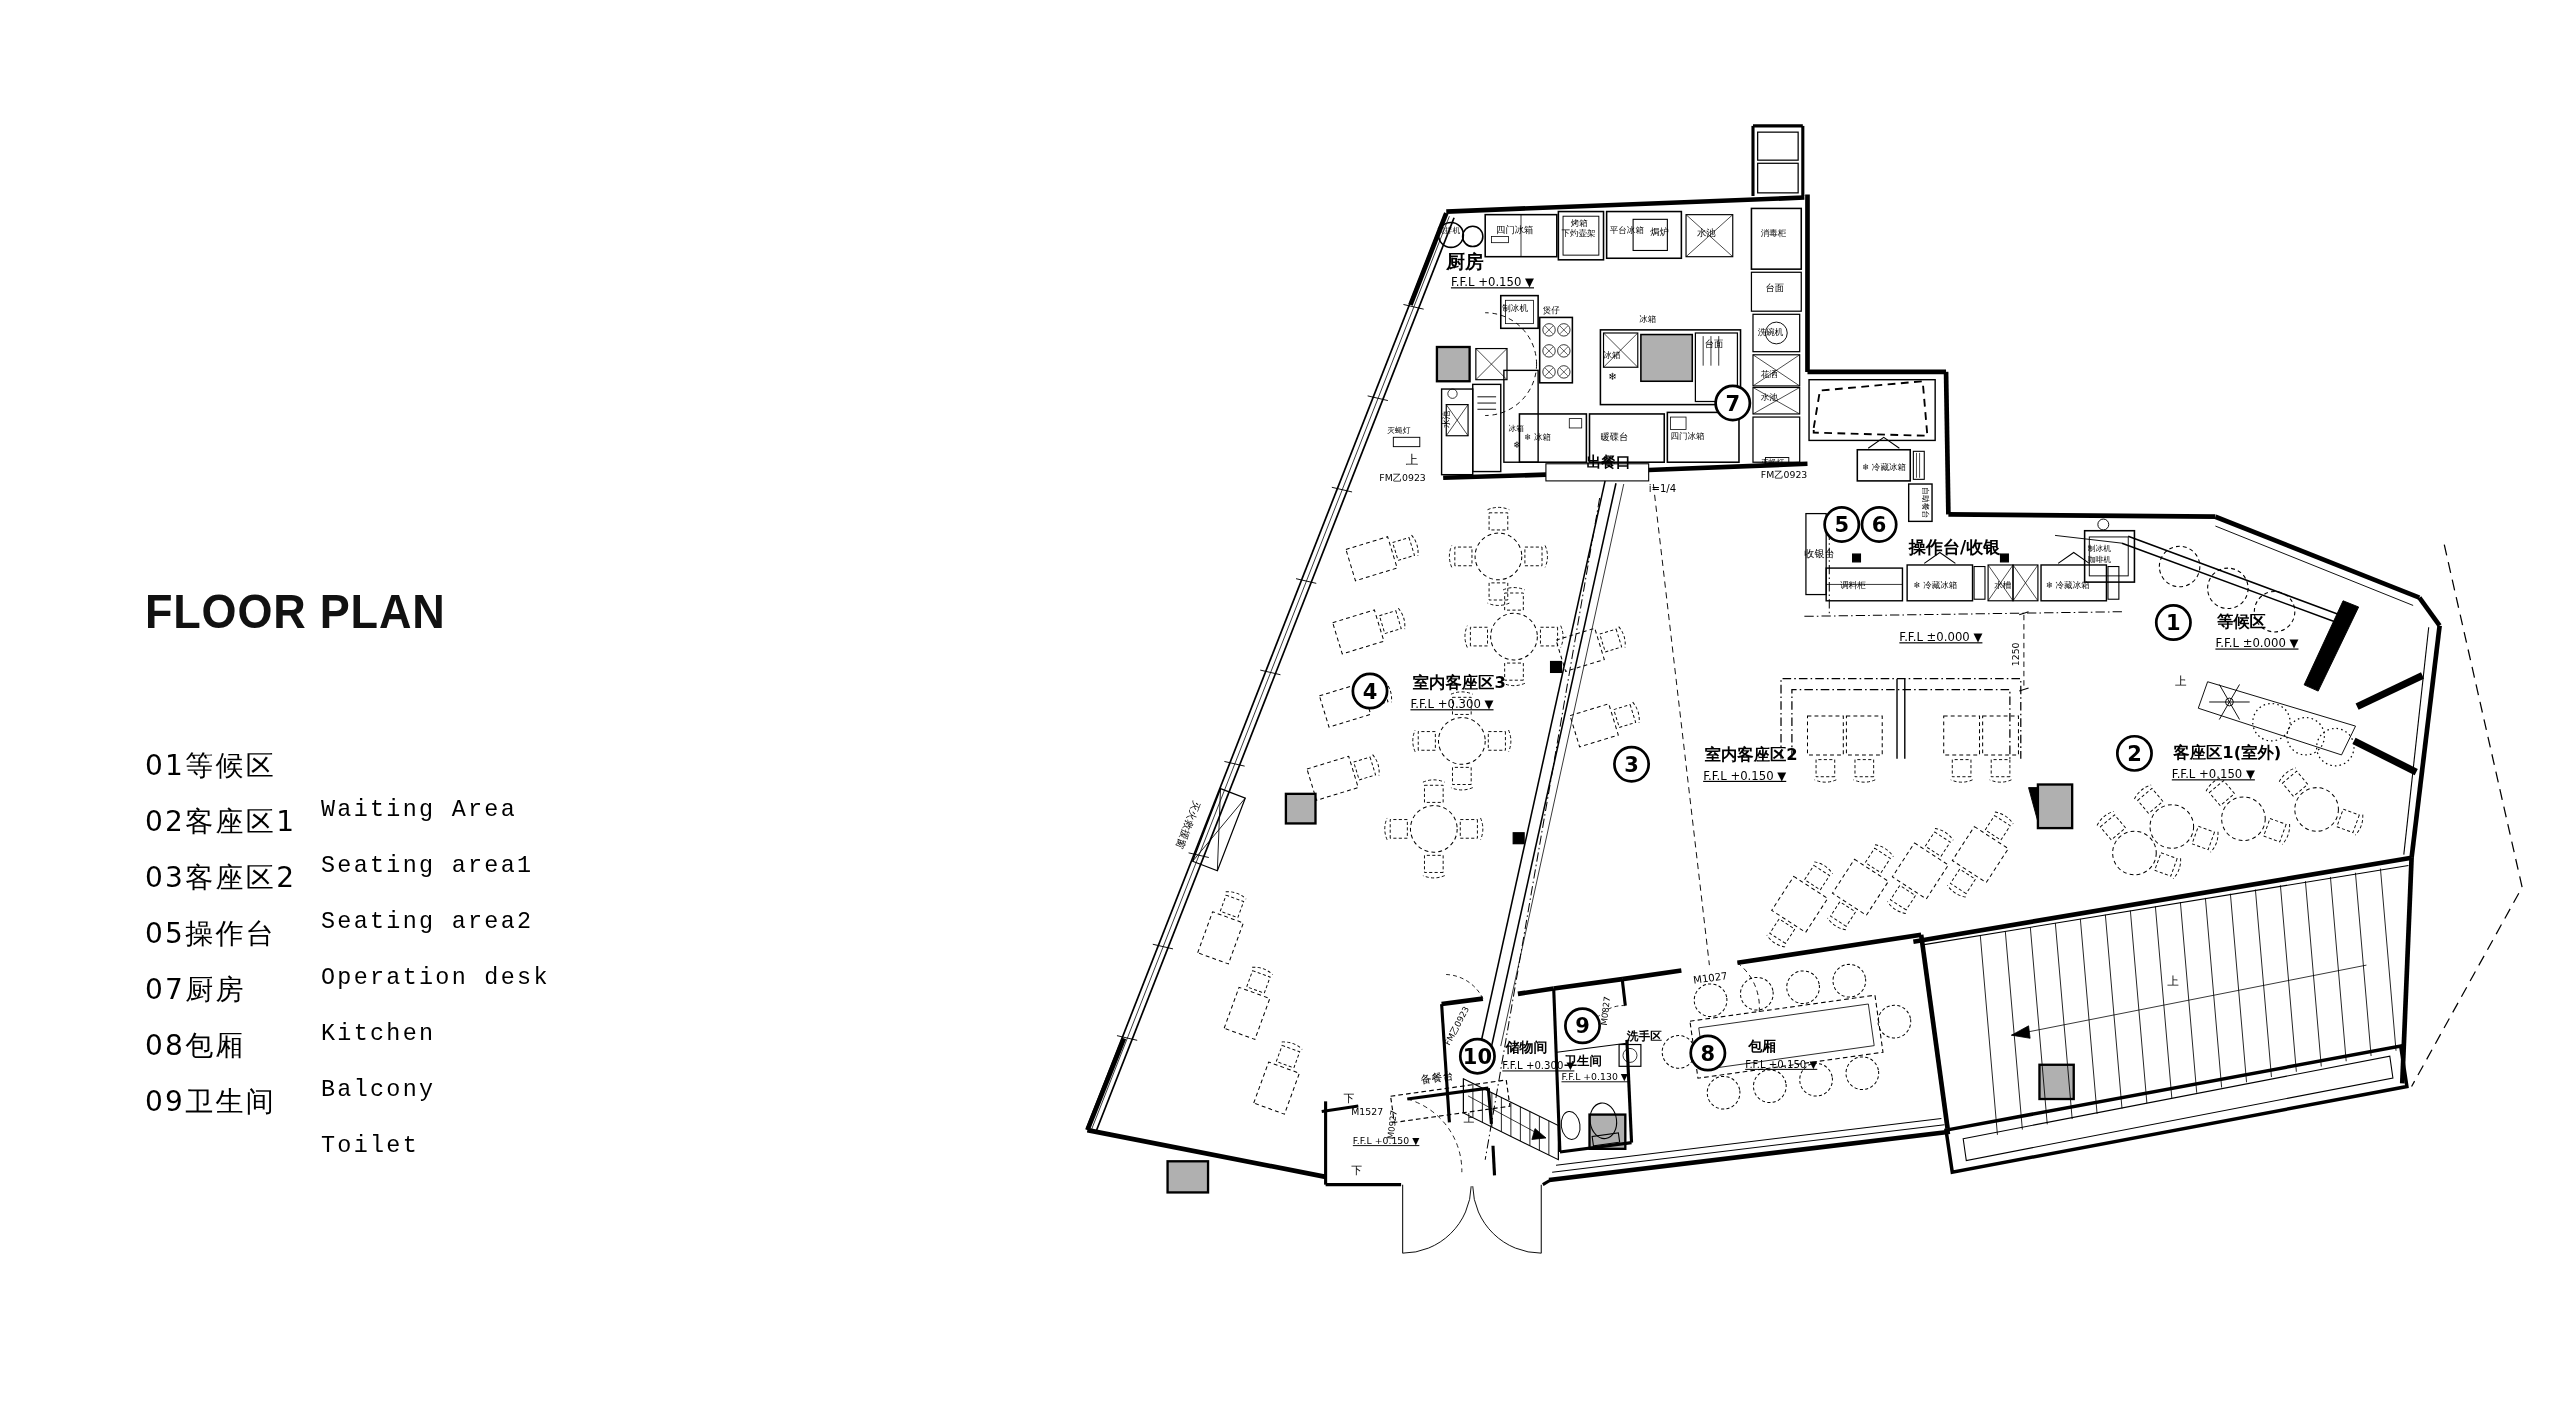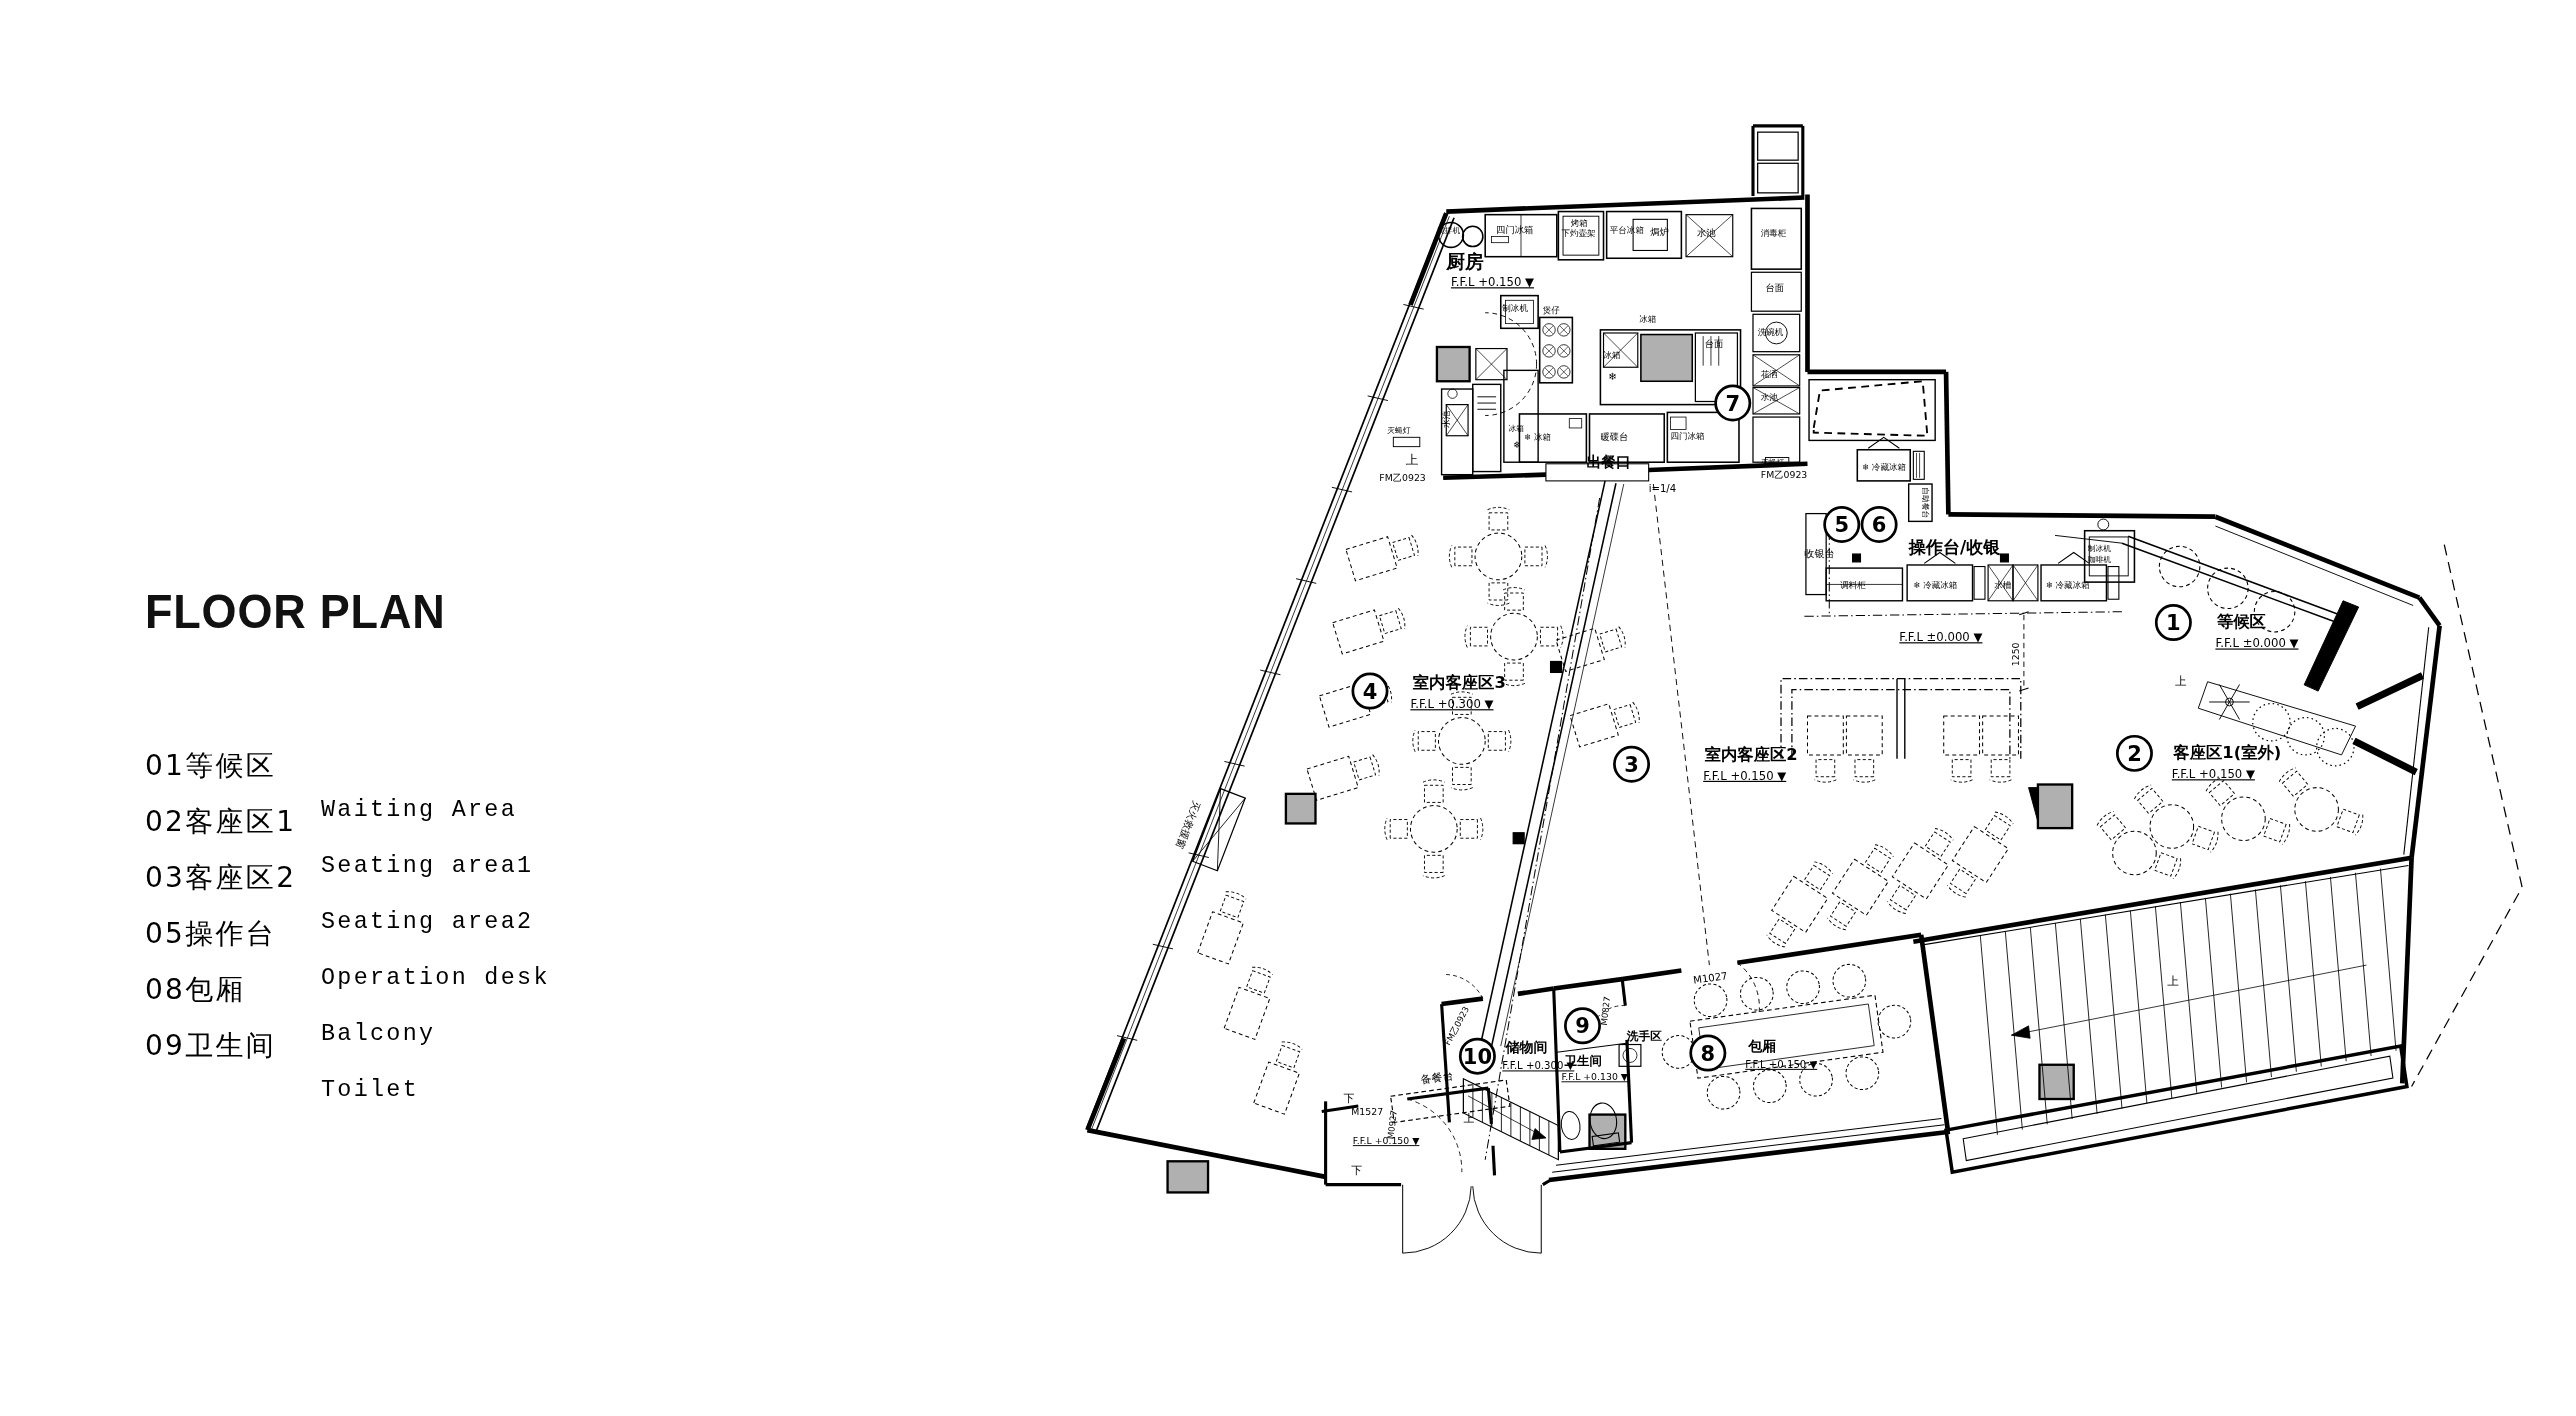--- a/index.html
+++ b/index.html
@@ -33,20 +33,24 @@
         <span class="legend-zh">02客座区1</span>
         <span class="legend-en">Seating area1</span>
       </div>
       <div class="legend-row">
         <span class="legend-zh">03客座区2</span>
         <span class="legend-en">Seating area2</span>
       </div>
       <div class="legend-row">
         <span class="legend-zh">05操作台</span>
         <span class="legend-en">Operation desk</span>
+      </div>
+      <div class="legend-row">
+        <span class="legend-zh">07厨房</span>
+        <span class="legend-en">Kitchen</span>
       </div>
       <div class="legend-row">
         <span class="legend-zh">08包厢</span>
         <span class="legend-en">Balcony</span>
       </div>
       <div class="legend-row">
         <span class="legend-zh">09卫生间</span>
         <span class="legend-en">Toilet</span>
       </div>
     </div>

